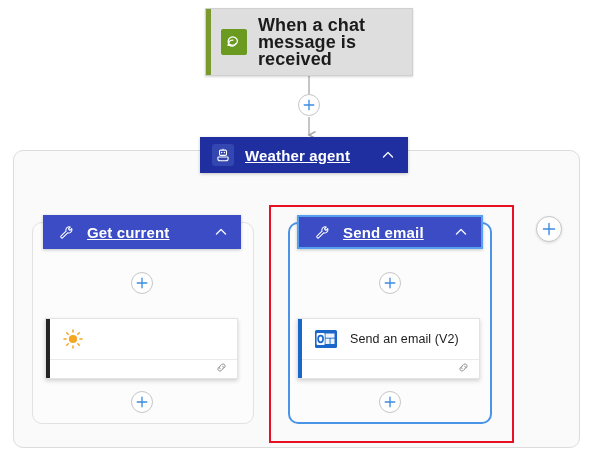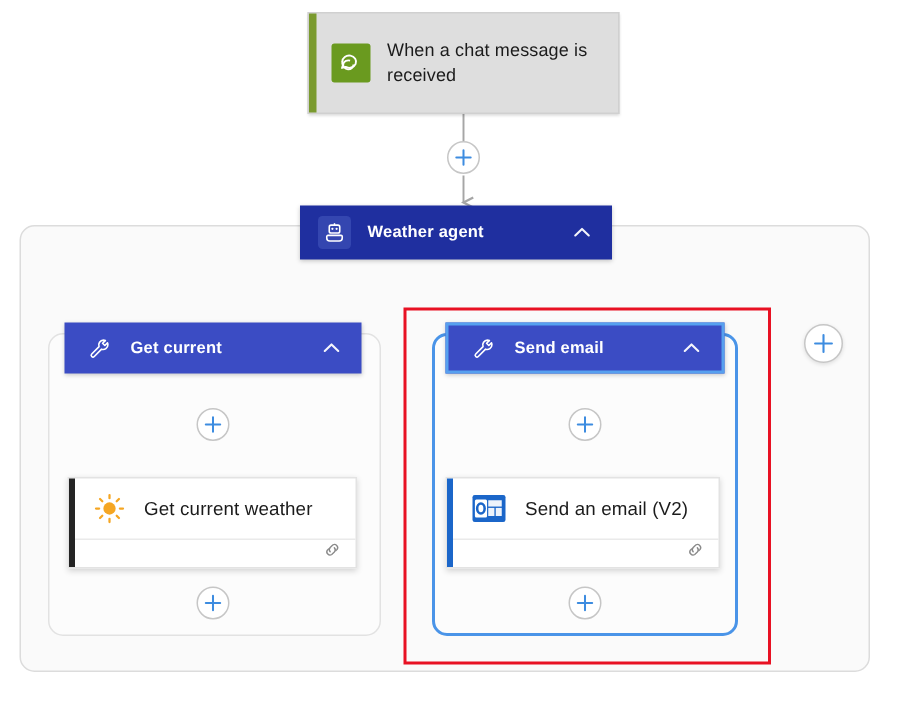--- a/index.html
+++ b/index.html
@@ -26,38 +26,38 @@
   }
   .trigger-accent{
     width:5px;align-self:stretch;background:#7a9a2e;flex:0 0 5px;
   }
   .trigger-inner{display:flex;align-items:center;padding:8px 12px 8px 10px;gap:11px;}
   .teams-icon{
     width:26px;height:26px;background:#6a9a1f;border-radius:2px;
     display:flex;align-items:center;justify-content:center;flex:0 0 26px;
   }
   .trigger-title{
-    font-size:12px;color:#1b1b1b;font-weight:400;line-height:17px;
+    font-size:18px;color:#1b1b1b;font-weight:700;line-height:17px;
     letter-spacing:.1px;
   }
 
   
   .nodebar{
     position:absolute;
     display:flex;align-items:center;
     box-sizing:border-box;
     color:#fff;
     box-shadow:0 1px 3px rgba(0,0,0,.22);
   }
   .nodebar .nb-icon{
     width:22px;height:22px;border-radius:3px;
     display:flex;align-items:center;justify-content:center;flex:0 0 22px;
   }
   .nodebar .nb-label{
-    font-size:11px;font-weight:700;letter-spacing:.15px;flex:1 1 auto;
+    font-size:15px;font-weight:700;letter-spacing:.15px;flex:1 1 auto;text-decoration:underline;
   }
   .nodebar .nb-chev{width:16px;height:16px;flex:0 0 16px;opacity:.95;}
 
   #agent-node{
     left:200px;top:137px;width:208px;height:36px;
     background:#1f2f9f;padding:0 12px;gap:11px;
   }
   #agent-node .nb-icon{background:#3446b0;}
 
   #tool-getweather{
@@ -228,21 +228,20 @@
               <line x1="11" y1="17.9" x2="11" y2="20.0"></line>
               <line x1="2.0" y1="11" x2="4.1" y2="11"></line>
               <line x1="17.9" y1="11" x2="20.0" y2="11"></line>
               <line x1="4.7" y1="4.7" x2="6.2" y2="6.2"></line>
               <line x1="15.8" y1="15.8" x2="17.3" y2="17.3"></line>
               <line x1="15.8" y1="6.2" x2="17.3" y2="4.7"></line>
               <line x1="4.7" y1="17.3" x2="6.2" y2="15.8"></line>
             </g>
           </svg>
         </span>
-        <span class="ac-title">Get current weather</span>
       </div>
       <div class="ac-foot">
         <span>
           <svg width="13" height="13" viewBox="0 0 16 16">
             <path d="M6.3,9.7 a2.6,2.6 0 0,1 0,-3.5 l2.1,-2.1 a2.6,2.6 0 0,1 3.6,3.6 l-1.0,1.0" fill="none" stroke="#8a8a8a" stroke-width="1.15" stroke-linecap="round"></path>
             <path d="M9.7,6.3 a2.6,2.6 0 0,1 0,3.5 l-2.1,2.1 a2.6,2.6 0 0,1 -3.6,-3.6 l1.0,-1.0" fill="none" stroke="#8a8a8a" stroke-width="1.15" stroke-linecap="round"></path>
           </svg>
         </span>
       </div>
     </div>

